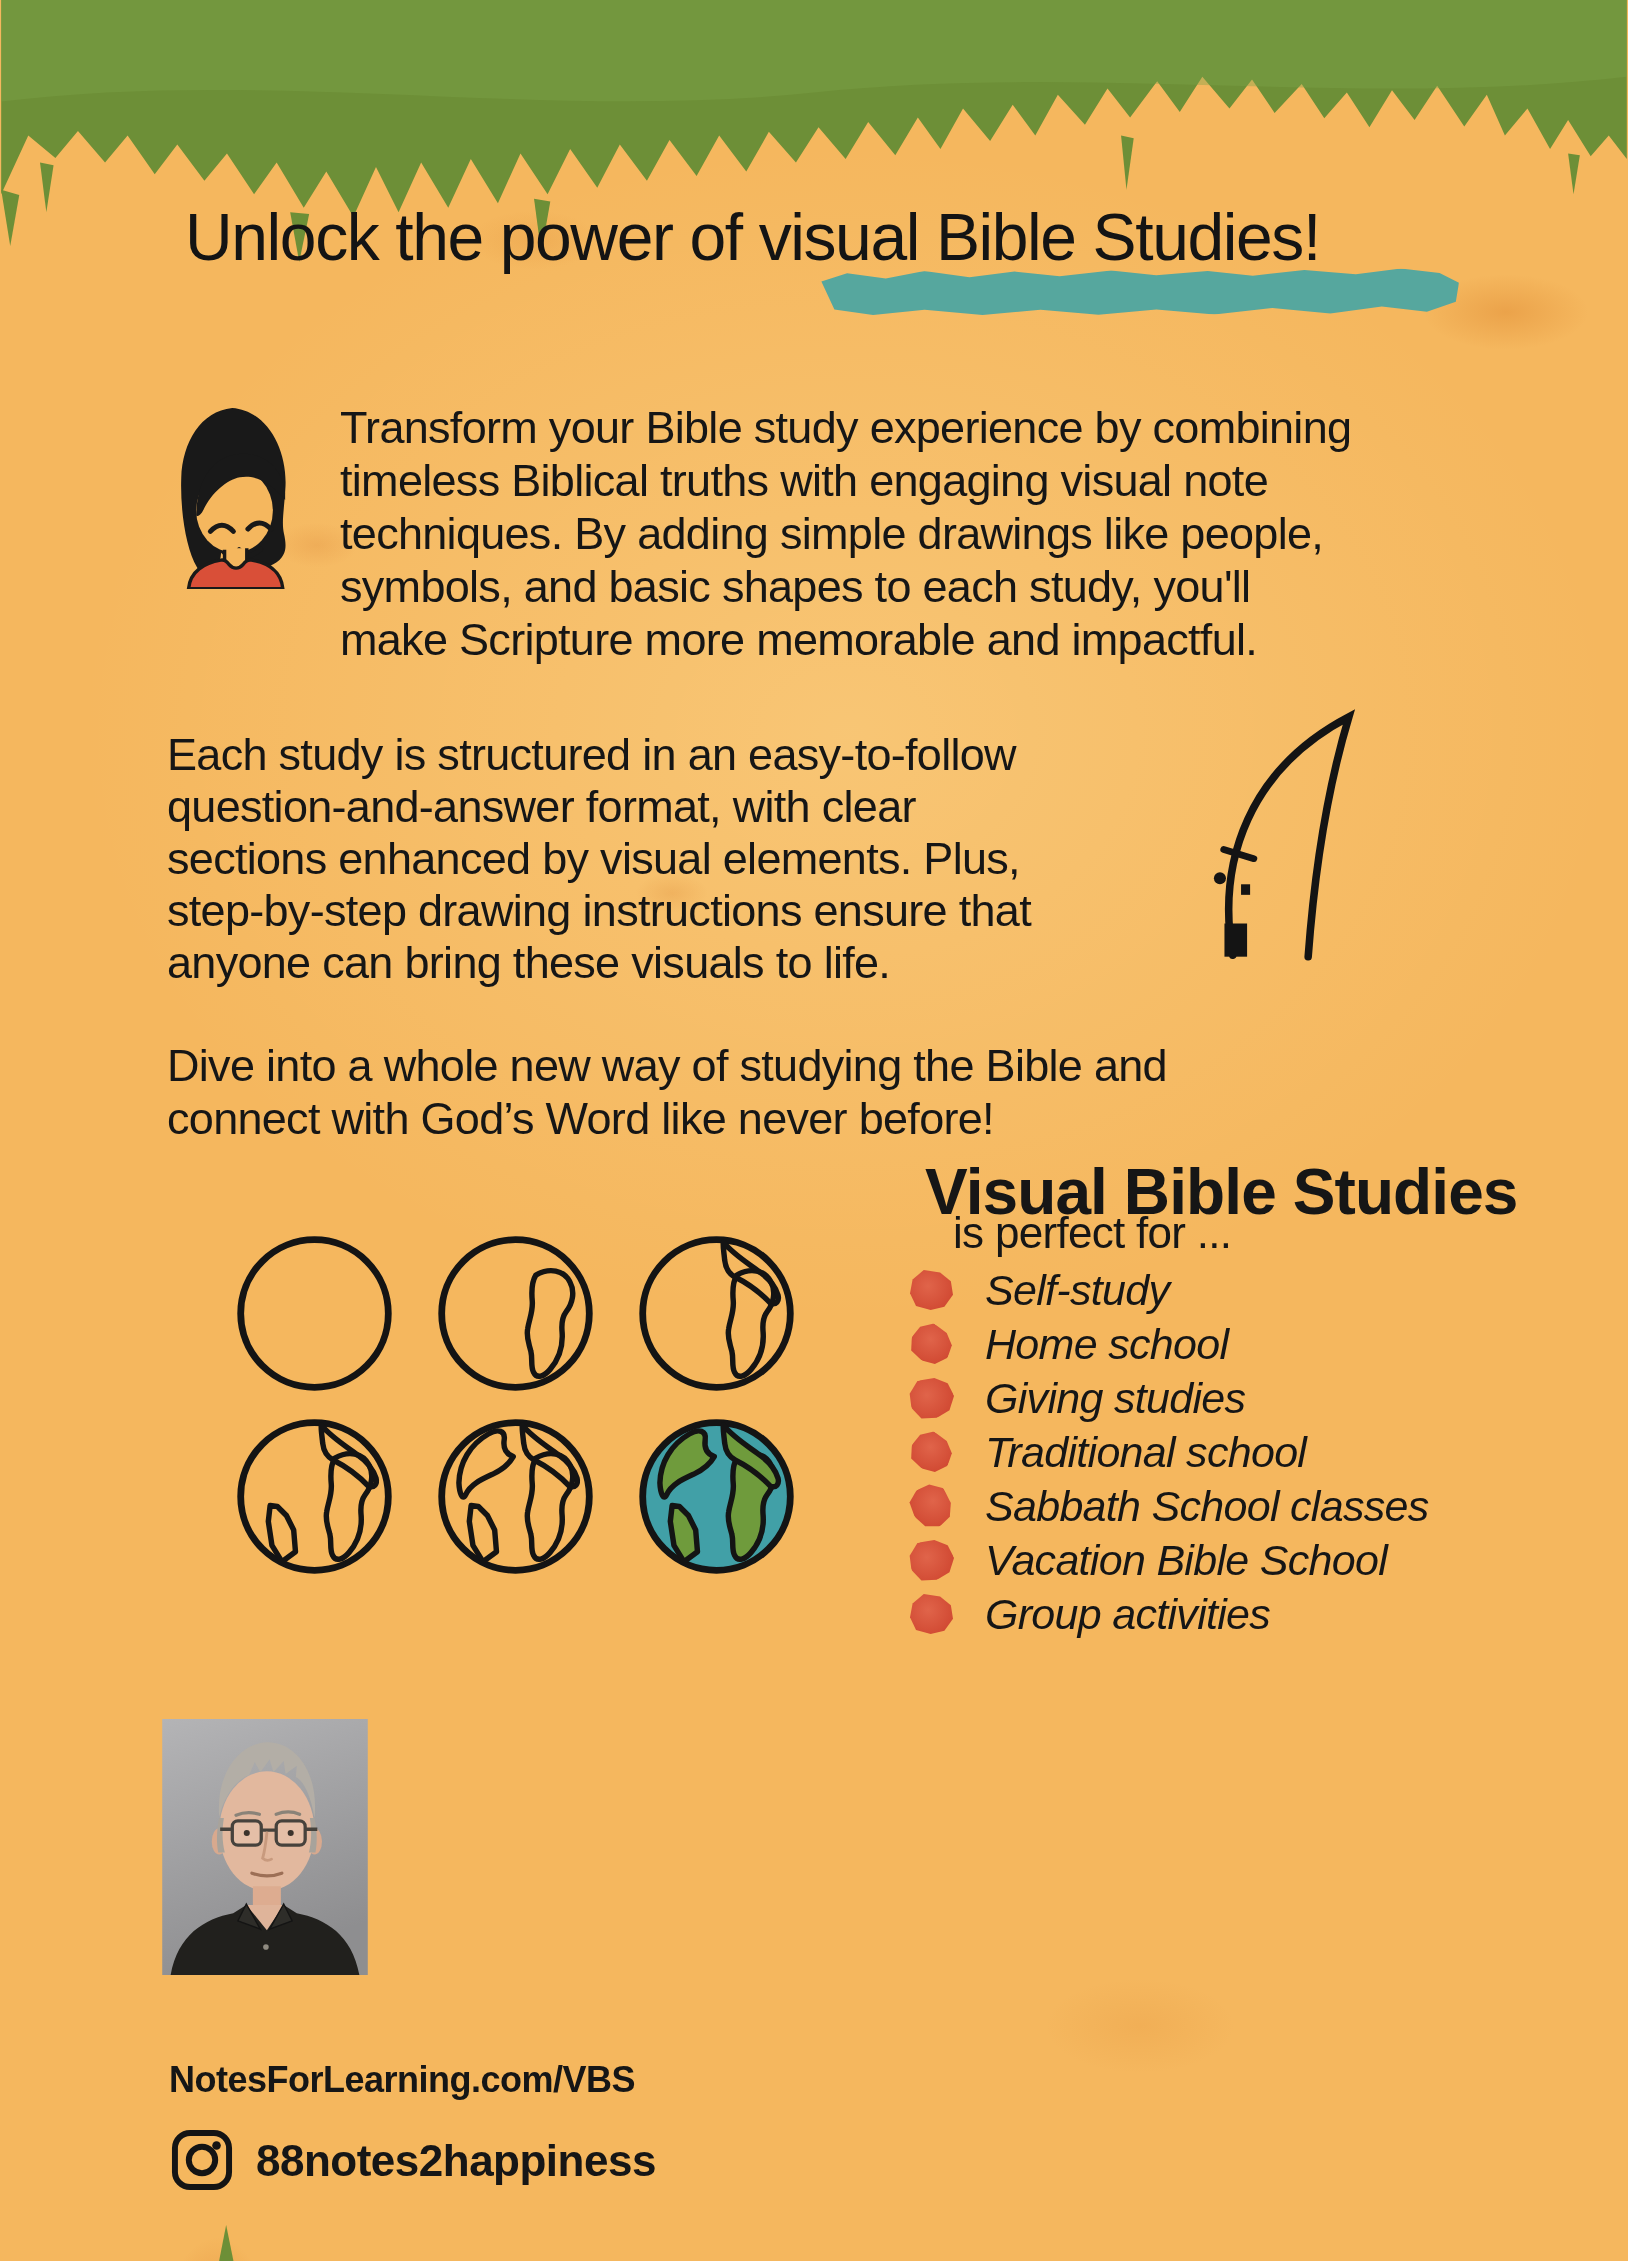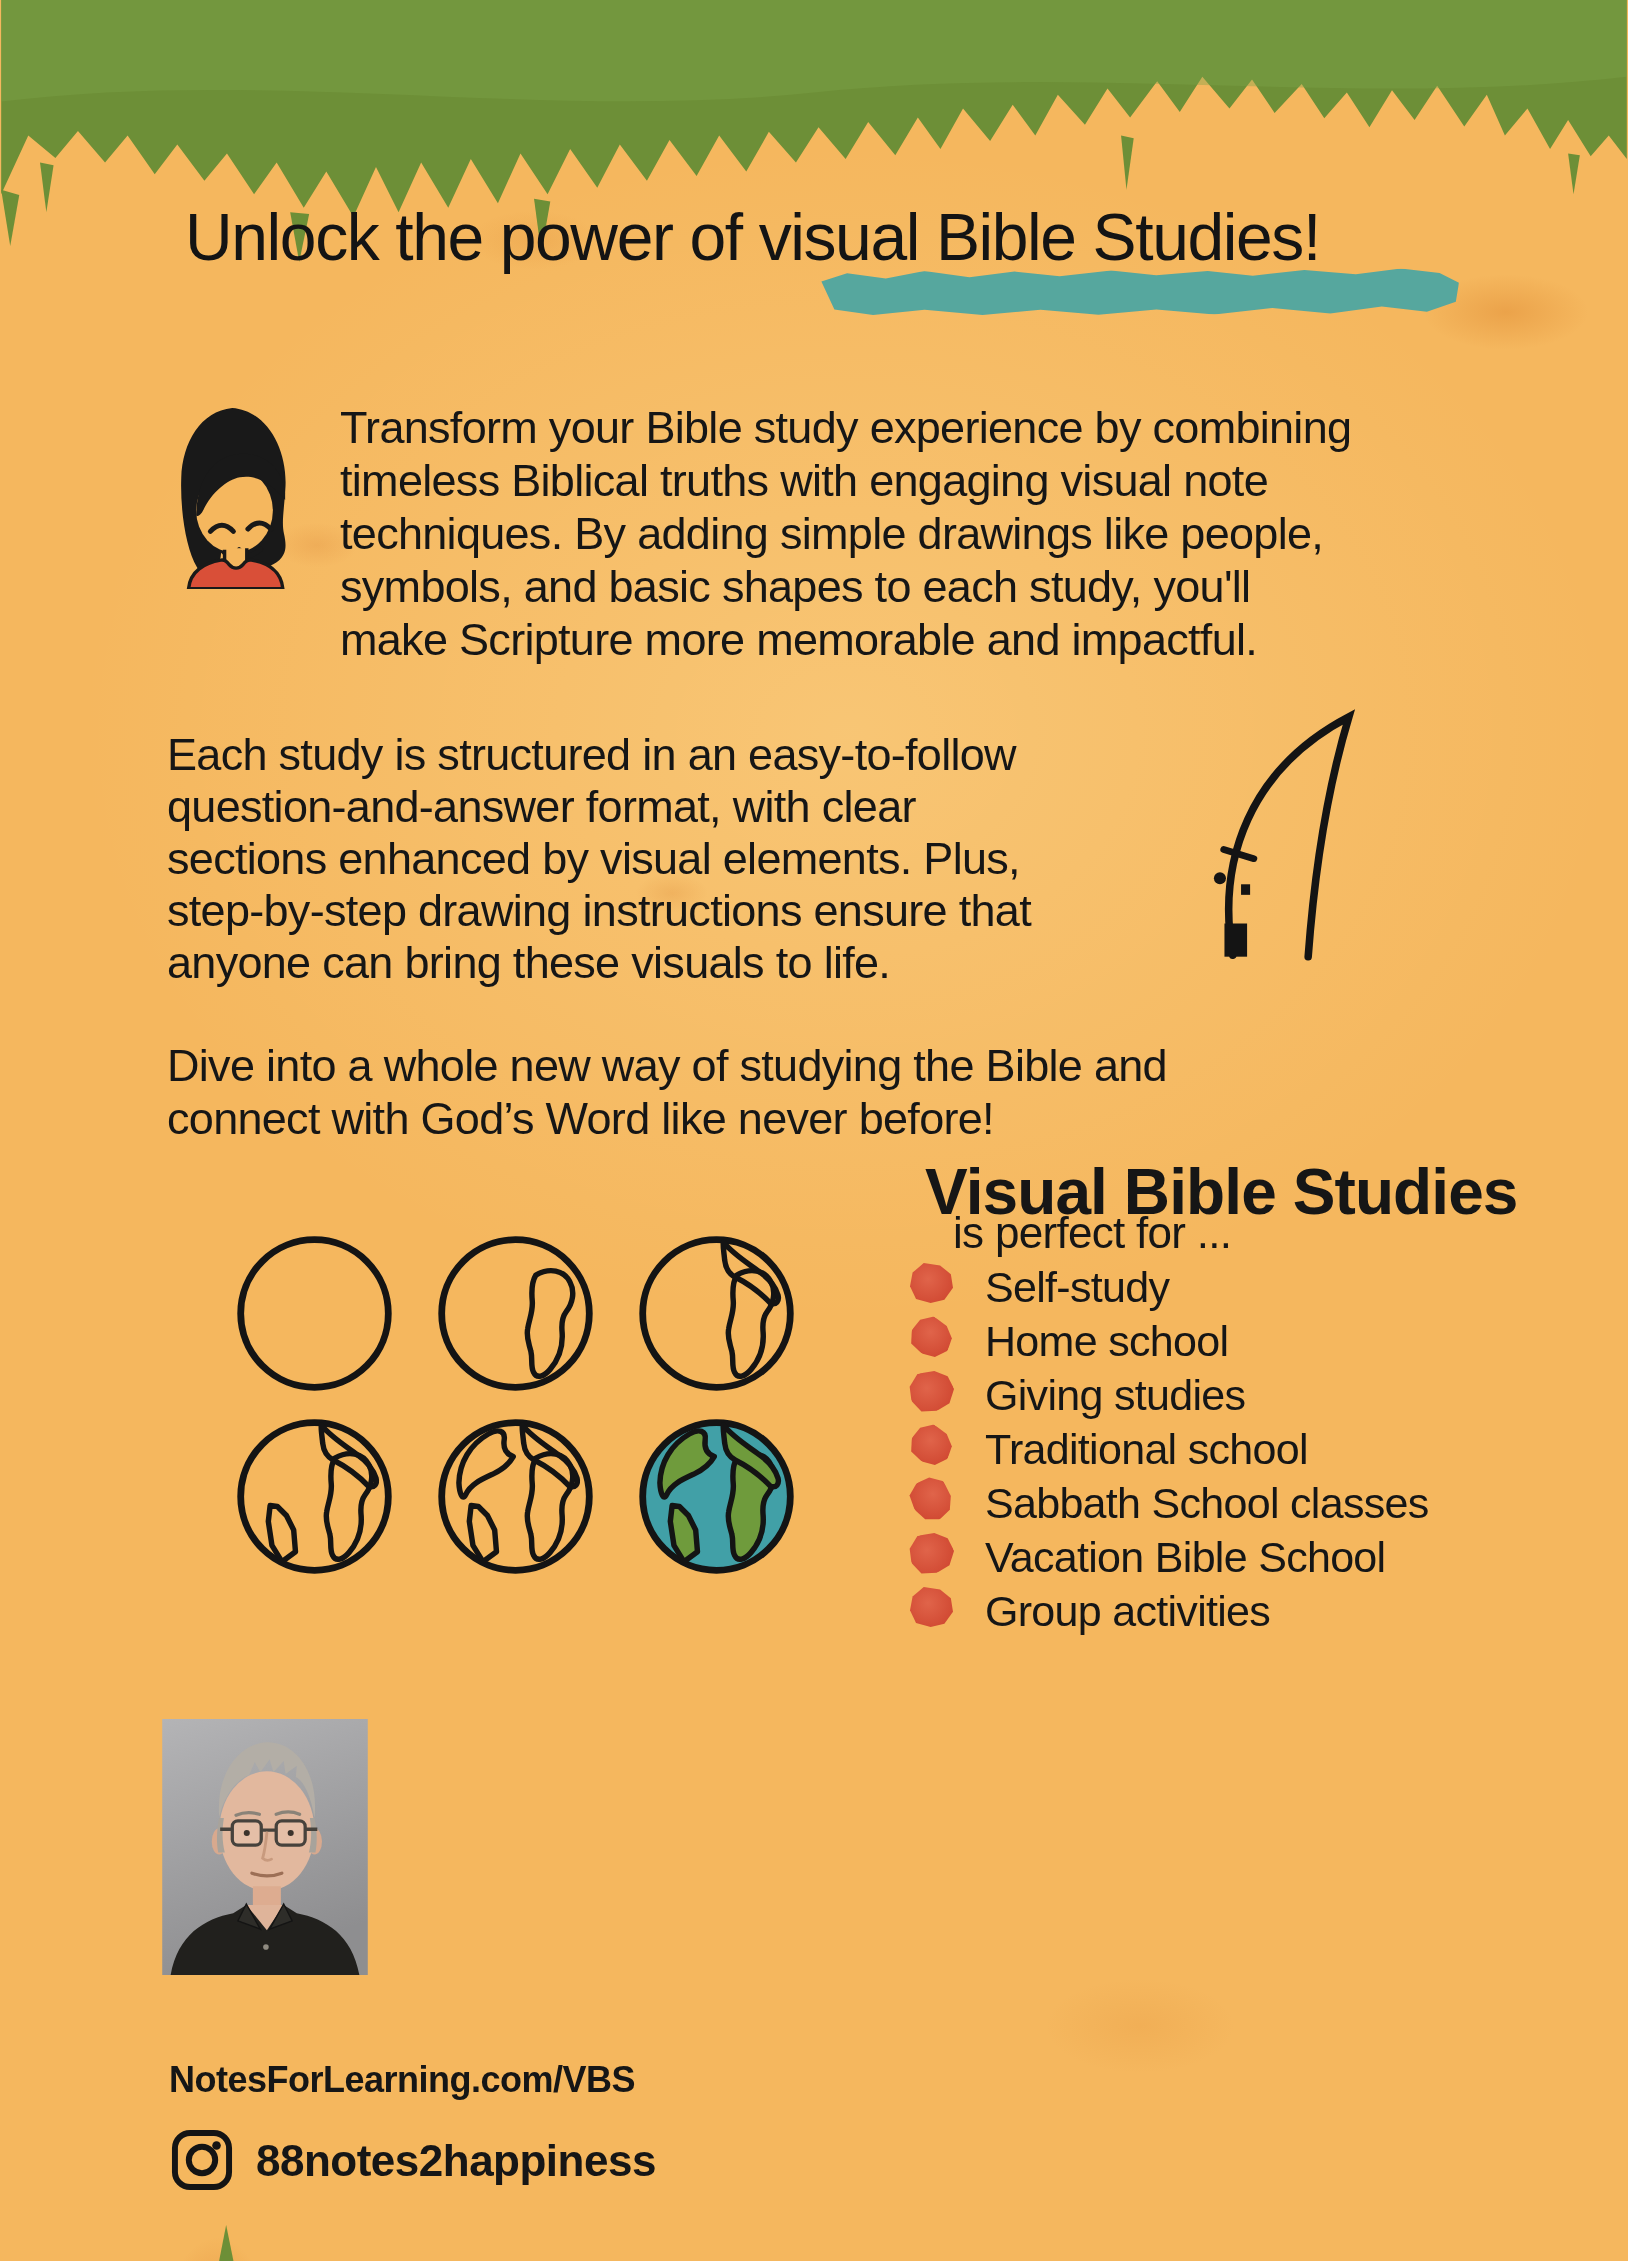--- a/index.html
+++ b/index.html
@@ -45,21 +45,21 @@
     grid-template-columns:repeat(3,163px);grid-auto-rows:163px;
     column-gap:38px;row-gap:20.4px;
   }
   .earth-step{width:163px;height:163px;}
   .cont{fill:none;stroke:#141414;stroke-width:12;stroke-linejoin:round;stroke-linecap:round;}
   .cont-land{fill:#6f9b3c;stroke:#141414;stroke-width:12;stroke-linejoin:round;}
 
   .pf-heading{left:913px;top:1143px;margin:12px;font-size:64px;font-weight:bold;letter-spacing:-0.9px;}
   .pf-sub{left:913px;top:1208px;font-size:44px;letter-spacing:-0.7px;margin-left:40px;}
   .pf-list{left:910px;top:1263px;margin:0;padding:0;list-style:none;}
-  .pf-list li{display:flex;align-items:flex-start;height:54px;}
+  .pf-list li{display:flex;align-items:center;height:54px;font-style:italic;}
   .bullet{
     width:43px;height:40px;flex:0 0 43px;margin-right:32px;
     background:radial-gradient(circle at 42% 40%, #e0644a 0%, #d14a33 75%);
     clip-path:polygon(32% 0%,70% 6%,95% 28%,100% 62%,80% 92%,48% 100%,14% 90%,0% 58%,6% 24%);
   }
   .pf-list li:nth-child(2n) .bullet{transform:rotate(28deg) scale(0.96);}
   .pf-list li:nth-child(3n) .bullet{transform:rotate(-18deg) scale(1.03);}
   .pf-list li:nth-child(5) .bullet{transform:rotate(55deg);}
   .pf-label{font-size:43px;letter-spacing:-0.7px;}
 

